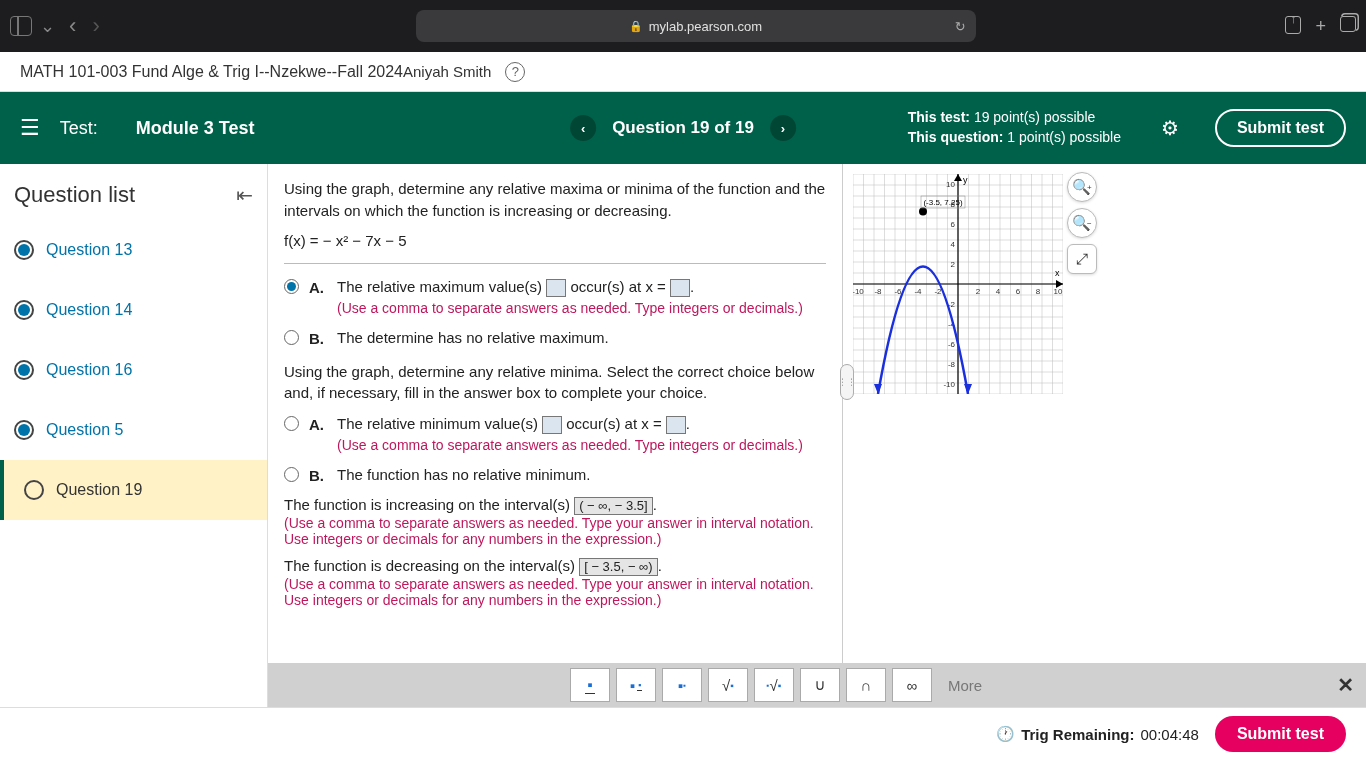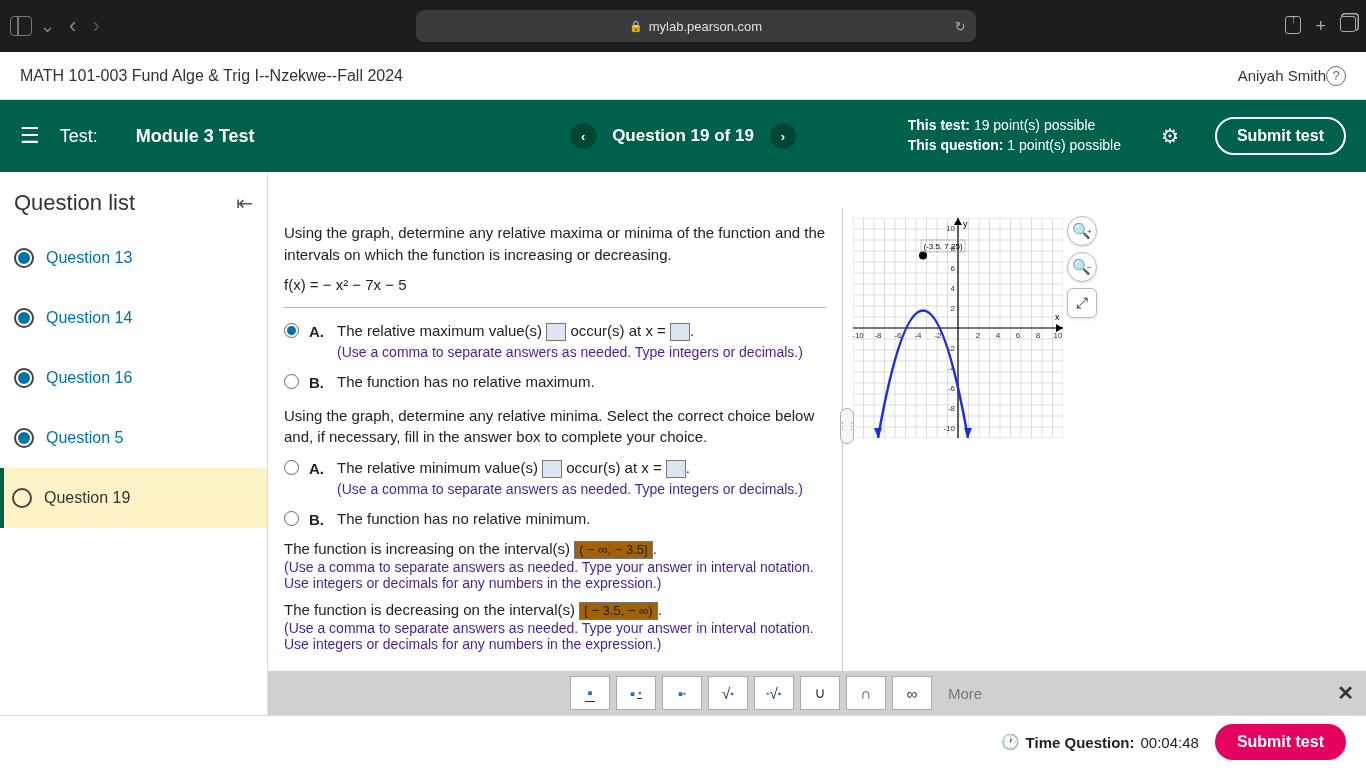--- a/index.html
+++ b/index.html
@@ -11,23 +11,23 @@
   .bc-box { width:22px; height:20px; border:1.5px solid #777; border-radius:4px; position:relative; }
   .bc-box::before { content:""; position:absolute; left:6px; top:0; bottom:0; width:1.5px; background:#777; }
   .bc-chev { color:#888; font-size:18px; padding:0 4px; cursor:default;}
   .bc-nav { color:#888; font-size:22px; font-weight:300; padding:0 6px;}
   .url-bar { flex:1; max-width:560px; margin:0 auto; background:#3a3a3c; border-radius:8px; height:32px; display:flex; align-items:center; justify-content:center; color:#e0e0e0; font-size:13px; gap:6px; position:relative;}
   .url-lock { font-size:11px; }
   .url-reload { position:absolute; right:10px; color:#aaa; }
   .bc-right { display:flex; gap:14px; color:#aaa; font-size:18px; }
   
   
-  .page-header { height: 48px; background:#fff; display:flex; align-items:center; justify-content:space-between; padding:0 20px; border-bottom:1px solid #ddd;}
+  .page-header { height: 40px; background:#fff; display:flex; align-items:center; padding:0 20px; border-bottom:1px solid #ddd;}
   .course-title { font-size:16px; color:#333; }
-  .user-area { display:flex; align-items:center; color:#333; font-size:15px;}
+  .user-area { display:flex; align-items:center; gap:14px; color:#333; font-size:15px;}
   .help-icon { width:20px;height:20px;border:1.5px solid #666;border-radius:50%;display:flex;align-items:center;justify-content:center;font-size:13px;color:#666;}
   
   
   .test-bar { height:72px; background:#00614a; display:flex; align-items:center; color:#fff; padding:0 20px; gap:20px;}
   .hamb { font-size:22px; color:#fff;}
   .test-label { font-size:18px; }
   .test-label .l { font-weight:400; margin-right:18px;}
   .test-label .n { font-weight:700;margin-left:20px; }
   .q-nav { margin-left:auto; display:flex; align-items:center; gap:16px; font-size:17px; font-weight:600;}
   .q-arrow { width:26px;height:26px;border-radius:50%;background:#004635;display:flex;align-items:center;justify-content:center;font-size:13px;cursor:pointer;}
@@ -36,39 +36,39 @@
   .gear-ic { margin-left:20px; font-size:20px;}
   .submit-top { margin-left:16px; border:2px solid #fff; background:transparent; color:#fff; padding:8px 20px; border-radius:22px; font-size:16px; font-weight:600; cursor:pointer;}
   
   
   .main { display:flex; height:calc(768px - 52px - 48px - 72px - 53px); }
   .sidebar { width:268px; border-right:1px solid #ddd; background:#fff; overflow:hidden;}
   .sb-head { display:flex; align-items:center; justify-content:space-between; padding:18px 14px 12px 14px;}
   .sb-title { font-size:22px; color:#333; font-weight:400;}
   .collapse-ic { font-size:20px; color:#555; }
   .q-item { display:flex; align-items:center; gap:12px; padding:20px 14px; font-size:16px; color:#0073a8; cursor:pointer;}
-  .q-item.active { background:#fff2c6; color:#333; border-left:4px solid #00614a; padding-left:8px;}
+  .q-item.active { background:#fff2c6; color:#333; border-left:4px solid #00614a; padding-left:20px;}
   .q-radio { width:20px;height:20px;border:2px solid #444;border-radius:50%; flex-shrink:0; position:relative;}
   .q-radio.filled::after { content:""; position:absolute; inset:2px; background:#0073a8; border-radius:50%; }
   .q-item.active .q-radio { border-color:#444; }
   
-  .content { flex:1; position:relative; display:flex;margin-top:36px; }
+  .content { flex:1; position:relative; display:flex; }
   .q-body { flex:1; padding:14px 16px 0 16px; font-size:15px; color:#222; overflow:hidden; border-right:1px solid #ccc; max-width:575px;}
   .q-prompt { line-height:1.45; margin-bottom:10px;}
   .fx { margin:6px 0 14px 0; font-size:15px;}
   .hr-dots { border:none; border-top:1px solid #bbb; position:relative; margin:8px 0 12px 0;}
   .hr-dots::after{ content:"⋯"; position:absolute; left:50%; top:-11px; transform:translateX(-50%); background:#fff; border:1px solid #bbb; border-radius:10px; padding:0 8px; font-size:12px; color:#666;}
   .opt-row { display:flex; align-items:flex-start; gap:10px; margin-bottom:8px; line-height:1.5;}
   .opt-radio { width:15px;height:15px;border:1.5px solid #666;border-radius:50%;margin-top:3px;flex-shrink:0;position:relative;}
   .opt-radio.sel::after{content:"";position:absolute;inset:2px;background:#0073a8;border-radius:50%;}
   .opt-label { font-weight:700; width:18px; flex-shrink:0; margin-top:1px;}
   .opt-text { flex:1; }
   .ibox { display:inline-block; width:20px; height:18px; border:1px solid #777; background:#dbe5f0; vertical-align:middle;}
-  .ibox.filled { background:#a16207; padding:0 4px; width:auto; min-width:60px; text-align:center; font-size:13px;}
-  .hint { color:#4c1d95; font-size:14px;}
+  .ibox.filled { background:#e5e5e5; padding:0 4px; width:auto; min-width:60px; text-align:center; font-size:13px;}
+  .hint { color:#be185d; font-size:14px;}
   .sub-prompt { margin:10px 0; line-height:1.4;}
   
   .graph-panel { width:260px; padding:10px; position:relative;}
   .graph-tools { position:absolute; right:6px; top:8px; display:flex; flex-direction:column; gap:6px;}
   .gt-btn { width:30px;height:30px;border:1px solid #bbb;border-radius:50%;background:#fff;display:flex;align-items:center;justify-content:center;font-size:15px;color:#333;box-shadow:0 1px 3px rgba(0,0,0,0.15);}
   .gt-btn.sq { border-radius:6px; }
   
   
   .drag-handle { position:absolute; left:572px; top:200px; width:14px; height:36px; border:1px solid #aaa; border-radius:7px; background:#f5f5f5; display:flex;align-items:center;justify-content:center;font-size:9px;color:#888;}
   
@@ -177,21 +177,21 @@
         <span class="opt-radio sel"></span>
         <span class="opt-label">A.</span>
         <span class="opt-text">
           <span>The relative maximum value(s) </span><span class="ibox"></span><span> occur(s) at x = </span><span class="ibox"></span>.
           <div class="hint">(Use a comma to separate answers as needed. Type integers or decimals.)</div>
         </span>
       </div>
       <div class="opt-row">
         <span class="opt-radio"></span>
         <span class="opt-label">B.</span>
-        <span class="opt-text">The function has no relative maximum.</span>
+        <span class="opt-text">The determine has no relative maximum.</span>
       </div>
 
       <div class="sub-prompt">Using the graph, determine any relative minima. Select the correct choice below and, if necessary, fill in the answer box to complete your choice.</div>
 
       <div class="opt-row">
         <span class="opt-radio"></span>
         <span class="opt-label">A.</span>
         <span class="opt-text">
           <span>The relative minimum value(s) </span><span class="ibox"></span><span> occur(s) at x = </span><span class="ibox"></span>.
           <div class="hint">(Use a comma to separate answers as needed. Type integers or decimals.)</div>
@@ -333,17 +333,17 @@
       <span class="mt-btn mt-more">More</span>
       <div style="flex:1"></div>
       <span class="mt-close">✕</span>
     </div>
   </div>
 </div>
 
 <div class="footer">
   <span class="time-rem">
     <span>🕐</span>
-    <b>Time Question:</b> 
+    <b>Trig Remaining:</b> 
       <span>00:04:48</span>
   </span>
   <button class="submit-bot">Submit test</button>
 </div>
 
 </body></html>

